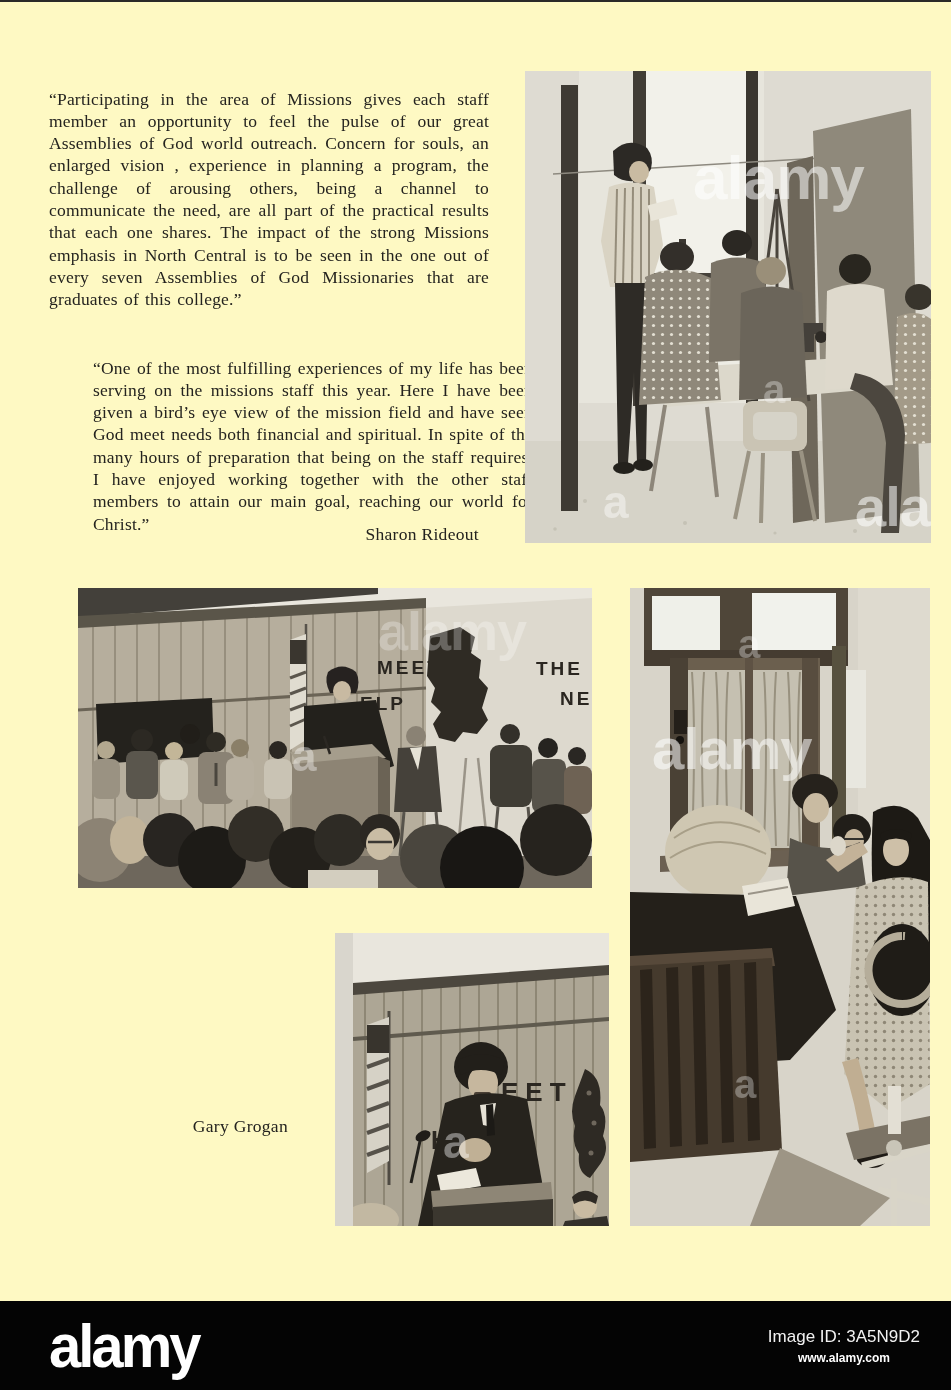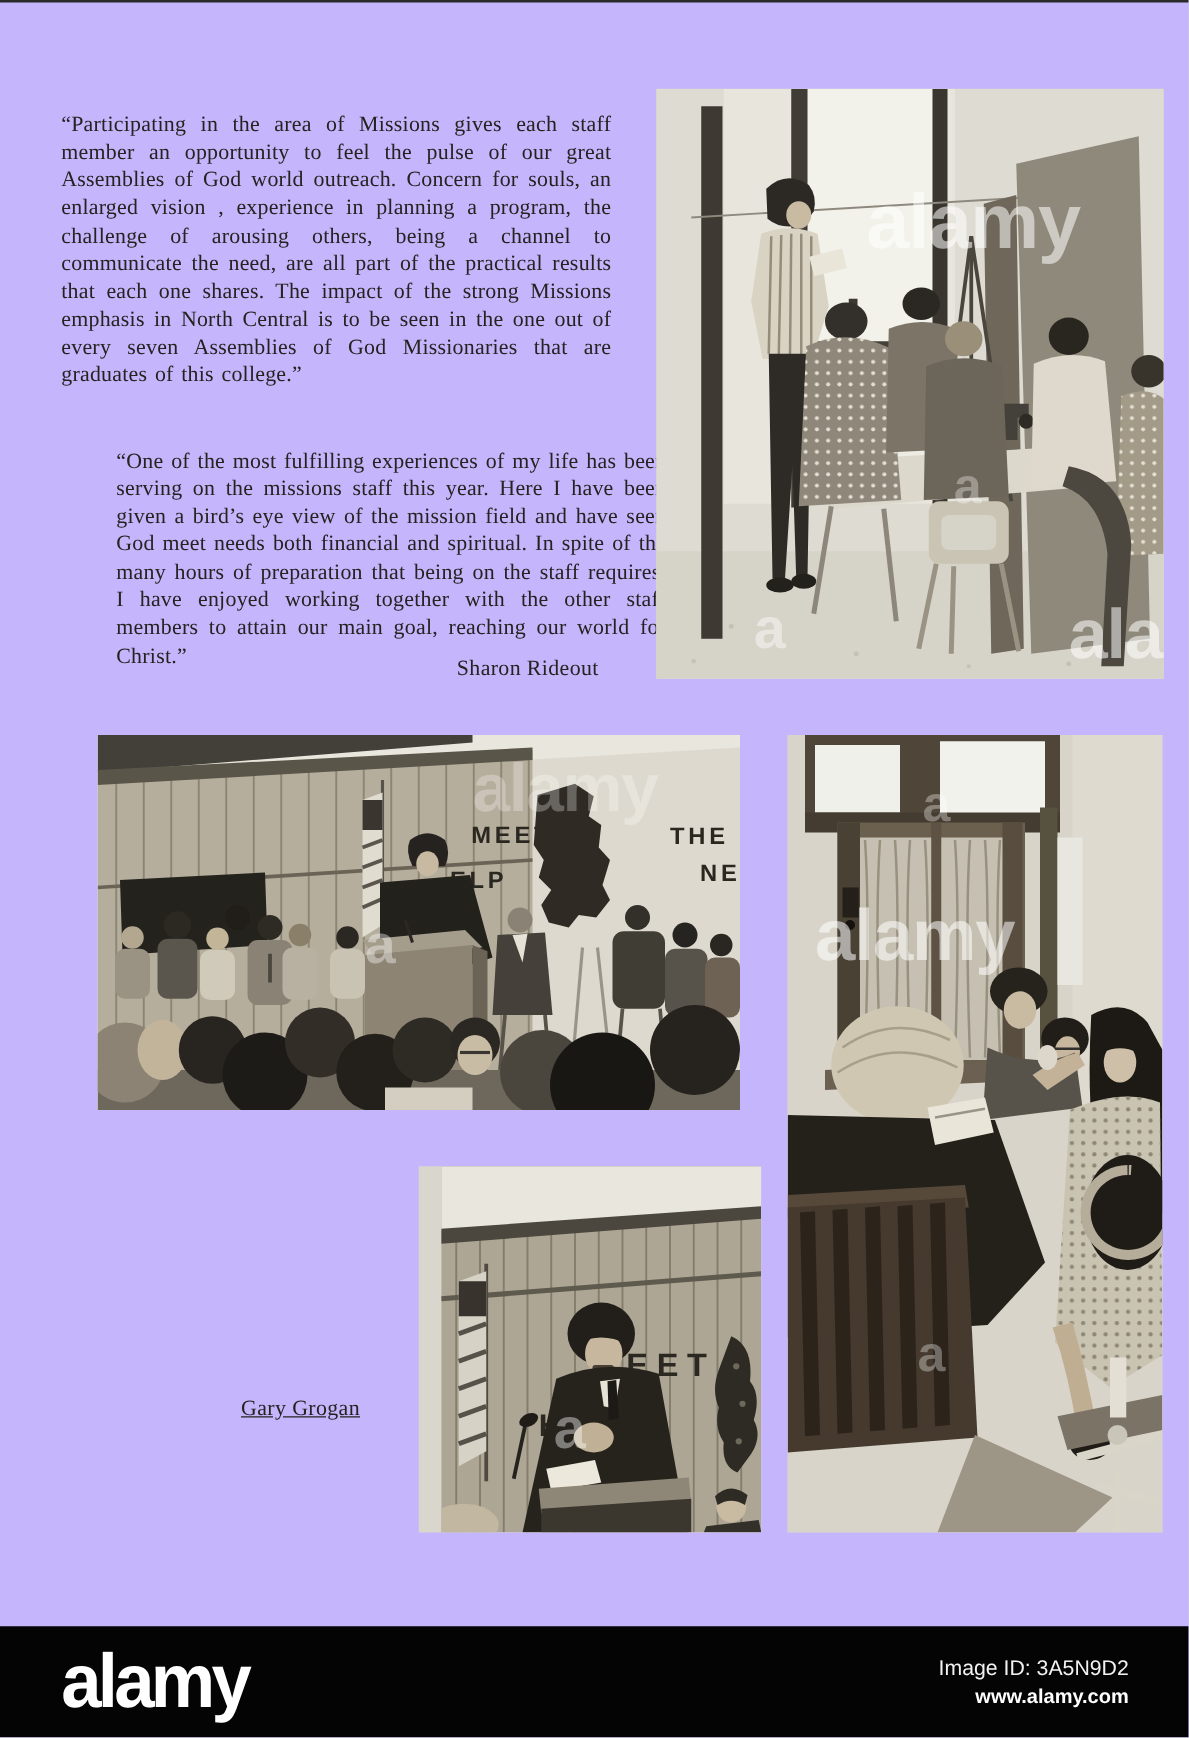--- a/index.html
+++ b/index.html
@@ -1,36 +1,36 @@
 <!DOCTYPE html>
 <html><head>
 <meta charset="utf-8">
 <style>
   html,body{margin:0;padding:0;background:#cfcfcc;}
   .page{
     position:relative;width:951px;height:1390px;margin:0 auto;
-    background:#c4b5fd;overflow:hidden;
+    background:#fef9c3;overflow:hidden;
     font-family:"Liberation Serif",serif;color:#21201d;
   }
   .scan-top-edge{position:absolute;top:0;left:0;width:951px;height:2px;background:#2a2a28;}
   .q{
     position:absolute;font-size:17.5px;line-height:22.3px;
     text-align:justify;text-justify:inter-word;color:#24231f;
     letter-spacing:.2px;word-spacing:1.5px;
   }
   .q1{left:49px;top:70px;width:440px;}
   .q2{left:49px;top:339px;width:440px;margin-left:44px;}
   .q3{left:49px;top:926px;width:243px;}
   .attr{
     position:absolute;font-size:17.5px;color:#24231f;text-align:right;
     letter-spacing:.3px;
   }
   .attr1{left:49px;top:297px;width:432px;}
   .attr2{left:49px;top:524px;width:430px;}
-  .attr3{left:49px;top:1116px;width:239px;text-decoration:underline;}
+  .attr3{left:49px;top:1116px;width:239px;}
   .photo{position:absolute;overflow:hidden;background:#d9d6cd;}
   .photo svg{display:block;}
   .photo-staff-table{left:525px;top:71px;width:406px;height:472px;}
   .photo-chapel{left:78px;top:588px;width:514px;height:300px;}
   .photo-podium{left:335px;top:933px;width:256px;height:293px;padding-left:18px;}
   .photo-dorm{left:630px;top:588px;width:300px;height:638px;}
   .wm{
     position:absolute;font-family:"Liberation Sans",sans-serif;font-weight:700;
     color:rgba(255,255,255,.55);pointer-events:none;line-height:1;letter-spacing:-1px;
   }
@@ -41,23 +41,23 @@
   }
   .footer{
     position:absolute;left:0;top:1301px;width:951px;height:89px;background:#040404;
     display:flex;align-items:center;justify-content:space-between;
     font-family:"Liberation Sans",sans-serif;color:#fff;
   }
   .footer-logo{
     margin-left:49px;font-size:58px;font-weight:700;letter-spacing:-3px;
     transform:scaleY(1.05);transform-origin:center;
   }
-  .footer-right{margin-right:48px;text-align:right;}
+  .footer-right{margin-right:31px;text-align:center;}
   .footer-id{font-size:17px;font-weight:400;color:#f2f2f2;margin-bottom:4px;}
-  .footer-url{font-size:16px;font-weight:700;}
+  .footer-url{font-size:12px;font-weight:700;}
   text{font-family:"Liberation Sans",sans-serif;font-weight:bold;}
 </style>
 </head>
 <body>
 
 <div class="page">
   <div class="scan-top-edge"></div>
 
   <p class="q q1">“Participating in the area of Missions gives each staff member an opportunity to feel the pulse of our great Assemblies of God world outreach. Concern for souls, an enlarged vision , experience in planning a program, the challenge of arousing others, being a channel to communicate the need, are all part of the practical results that each one shares. The impact of the strong Missions emphasis in North Central is to be seen in the one out of every seven Assemblies of God Missionaries that are graduates of this college.”</p>
 

